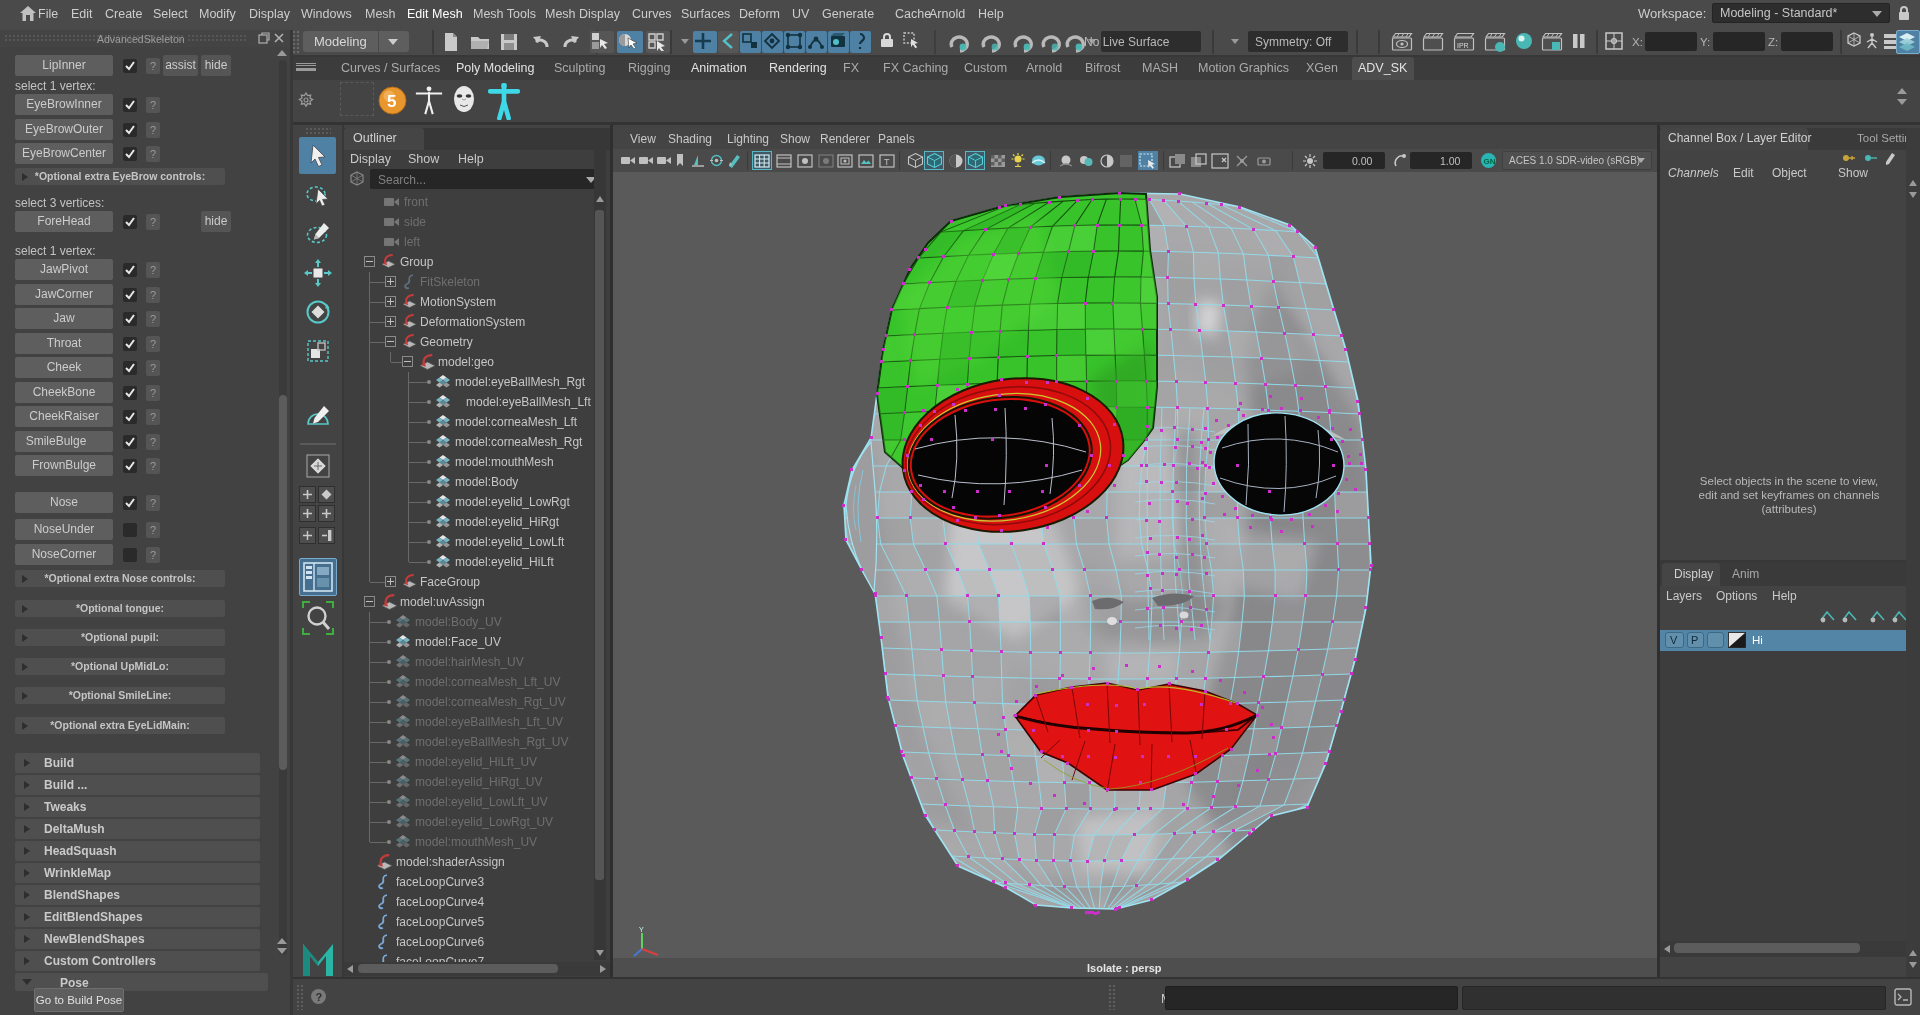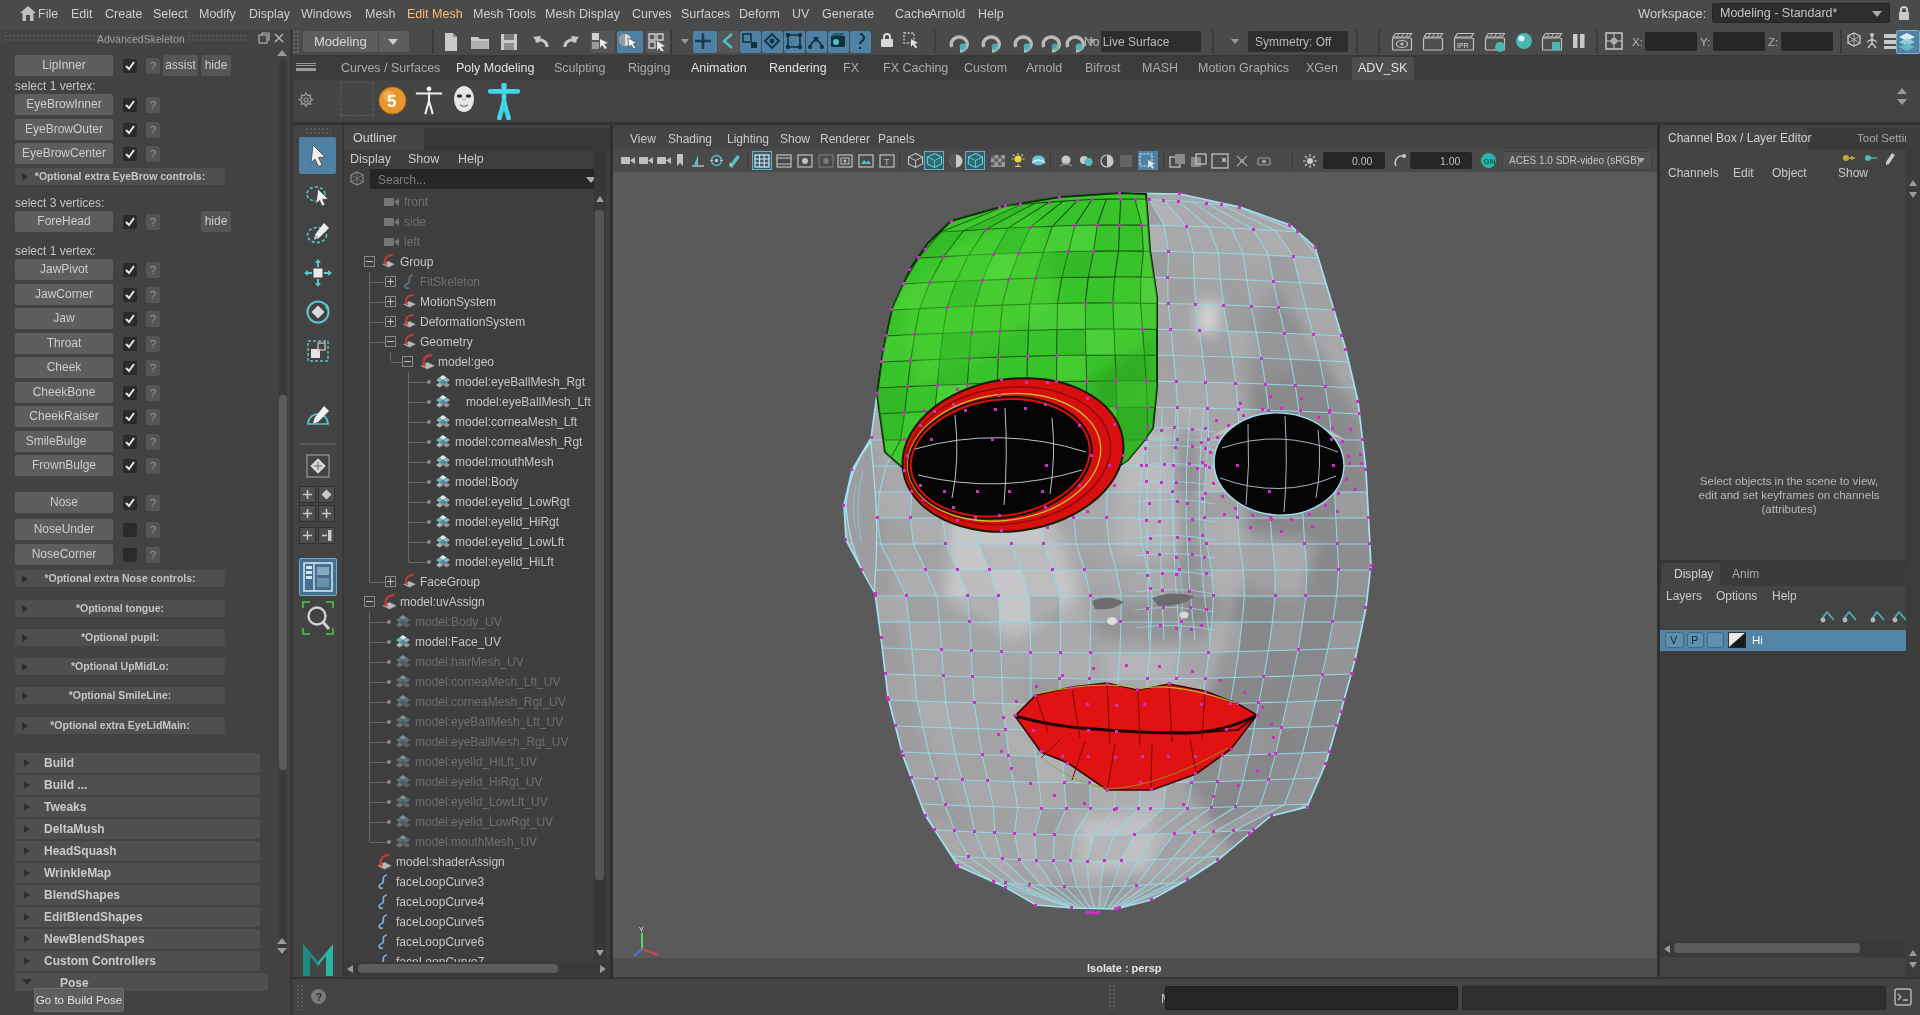--- a/index.html
+++ b/index.html
@@ -13,21 +13,21 @@
     <path d="M9 1 L17 8 L14.5 8 L14.5 16 L11 16 L11 10 L7 10 L7 16 L3.5 16 L3.5 8 L1 8 Z" fill="#c0c0c0"></path>
   </svg>
 <div class="ab txt" style="left:38px;top:7px;font-size:12.5px;color:#cdcdcd;">File</div>
 <div class="ab txt" style="left:71px;top:7px;font-size:12.5px;color:#cdcdcd;">Edit</div>
 <div class="ab txt" style="left:105px;top:7px;font-size:12.5px;color:#cdcdcd;">Create</div>
 <div class="ab txt" style="left:153px;top:7px;font-size:12.5px;color:#cdcdcd;">Select</div>
 <div class="ab txt" style="left:199px;top:7px;font-size:12.5px;color:#cdcdcd;">Modify</div>
 <div class="ab txt" style="left:249px;top:7px;font-size:12.5px;color:#cdcdcd;">Display</div>
 <div class="ab txt" style="left:301px;top:7px;font-size:12.5px;color:#cdcdcd;">Windows</div>
 <div class="ab txt" style="left:365px;top:7px;font-size:12.5px;color:#cdcdcd;">Mesh</div>
-<div class="ab txt" style="left:407px;top:7px;font-size:12.5px;color:#fdba74;">Edit Mesh</div>
+<div class="ab txt" style="left:407px;top:7px;font-size:12.5px;color:#ffffff;">Edit Mesh</div>
 <div class="ab txt" style="left:473px;top:7px;font-size:12.5px;color:#cdcdcd;">Mesh Tools</div>
 <div class="ab txt" style="left:545px;top:7px;font-size:12.5px;color:#cdcdcd;">Mesh Display</div>
 <div class="ab txt" style="left:632px;top:7px;font-size:12.5px;color:#cdcdcd;">Curves</div>
 <div class="ab txt" style="left:681px;top:7px;font-size:12.5px;color:#cdcdcd;">Surfaces</div>
 <div class="ab txt" style="left:739px;top:7px;font-size:12.5px;color:#cdcdcd;">Deform</div>
 <div class="ab txt" style="left:792px;top:7px;font-size:12.5px;color:#cdcdcd;">UV</div>
 <div class="ab txt" style="left:822px;top:7px;font-size:12.5px;color:#cdcdcd;">Generate</div>
 <div class="ab txt" style="left:883px;top:7px;font-size:12.5px;color:#cdcdcd;margin-left:12px;">Cache</div>
 <div class="ab txt" style="left:929px;top:7px;font-size:12.5px;color:#cdcdcd;">Arnold</div>
 <div class="ab txt" style="left:978px;top:7px;font-size:12.5px;color:#cdcdcd;">Help</div>
@@ -2403,21 +2403,21 @@
       <path d="M11 7 h6 M14 5 v4" stroke="#c9a33a" stroke-width="1.4" fill="none"></path>
     </g>
     <g fill="#4ab8b4">
       <circle cx="30" cy="7" r="3"></circle>
       <path d="M33 7 h6" stroke="#4ab8b4" stroke-width="1.4"></path>
     </g>
     <g>
       <path d="M48 11 L54 2 l3 2 -6 9 -3 1 Z" fill="#c9c9c9"></path>
     </g>
   </svg>
-<div class="ab txt" style="left:1668px;top:166px;font-size:12px;color:#c9c9c9;">Channels</div>
+<div class="ab txt" style="left:1668px;top:166px;font-size:12px;color:#c9c9c9;font-style:italic;">Channels</div>
 <div class="ab txt" style="left:1733px;top:166px;font-size:12px;color:#c9c9c9;">Edit</div>
 <div class="ab txt" style="left:1772px;top:166px;font-size:12px;color:#c9c9c9;">Object</div>
 <div class="ab txt" style="left:1838px;top:166px;font-size:12px;color:#c9c9c9;">Show</div>
 <div class="ab" style="left:1670px;top:474px;width:238px;text-align:center;font-size:11.5px;color:#b8b8b8;line-height:14px">Select objects in the scene to view,<br>edit and set keyframes on channels<br>(attributes)</div>
 <div class="ab" style="left:1660px;top:560px;width:260px;height:3px;background:#383838"></div>
 <div class="ab" style="left:1660px;top:563px;width:260px;height:23px;background:#3a3a3a"></div>
 <div class="ab" style="left:1662px;top:563px;width:58px;height:23px;background:#454545;border-radius:3px 3px 0 0"></div>
 <div class="ab txt" style="left:1674px;top:567px;font-size:12px;color:#d2d2d2;">Display</div>
 <div class="ab txt" style="left:1732px;top:567px;font-size:12px;color:#a8a8a8;">Anim</div>
 <div class="ab txt" style="left:1666px;top:589px;font-size:12px;color:#c9c9c9;">Layers</div>

